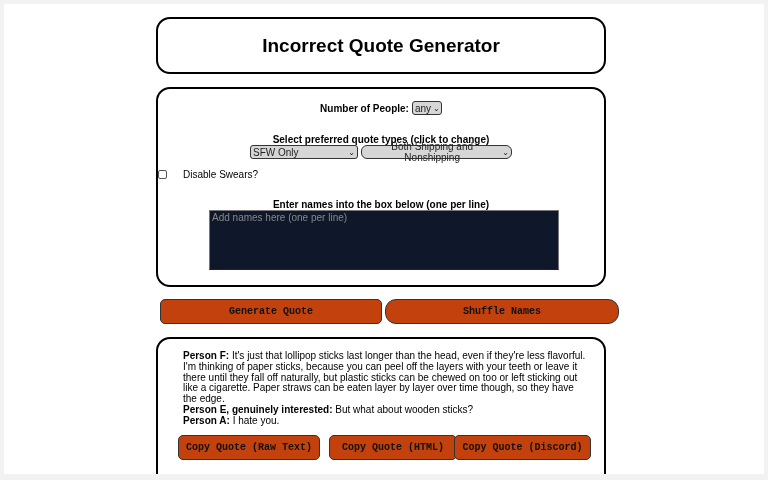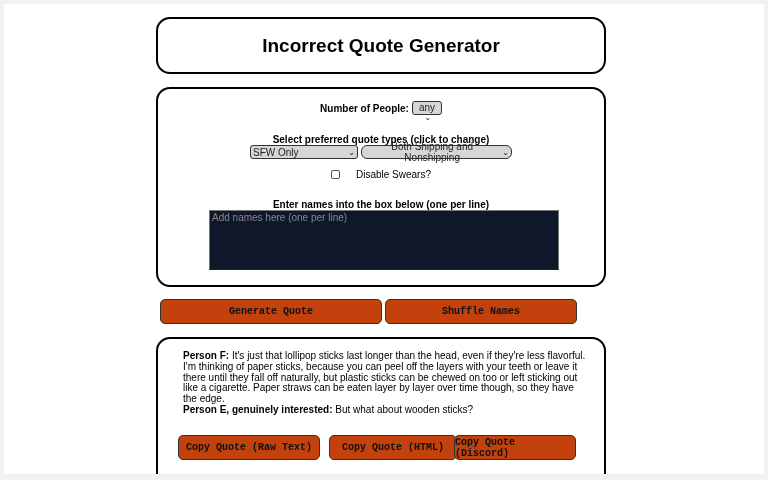--- a/index.html
+++ b/index.html
@@ -23,47 +23,47 @@
     .title-box h1 { margin: 0; font-size: 19px; font-weight: bold; }
     .settings-box { top: 83px; height: 200px; text-align: center; font-size: 10px; padding-left: 15px; }
     .label-b { font-weight: bold; }
     .row-people { position: absolute; top: 12px; left: 0; right: 0; display: flex; justify-content: center; align-items: center; gap: 3px; }
     .sel {
       display: inline-flex; align-items: center; justify-content: space-between;
       background: #d6d6d6; border: 1px solid #333; border-radius: 3px;
       font-size: 10px; height: 12px; padding: 0 2px; box-sizing: border-box; color:#222;
     }
     .sel .chev { font-size: 8px; margin-left: 2px; }
-    .sel-any { width: 30px; height: 14px; flex-direction: column; }
+    .sel-any { width: 30px; height: 14px; }
     .types-label { position: absolute; top: 45px; left: 0; right: 0; }
     .row-types { position: absolute; top: 56px; left: 0; right: 0; display: flex; justify-content: center; gap: 3px; }
     .sel-sfw { width: 108px; height: 14px; }
     .sel-ship { width: 151px; height: 14px; border-radius: 6px; }
-    .row-swear { position: absolute; top: 80px; left: 0; right: 0; display: flex; justify-content: center; align-items: center; gap: 16px; }
+    .row-swear { position: absolute; top: 80px; left: 0; right: 0; display: flex; justify-content: flex-start; align-items: center; gap: 16px; }
     .cb { width: 7px; height: 7px; border: 1px solid #555; border-radius: 2px; display: inline-block; }
     .names-label { position: absolute; top: 110px; left: 0; right: 0; }
     .names-area {
       position: absolute; top: 121px; left: 51px; width: 350px; height: 60px;
       border: 1px solid #777; border-bottom: 1px solid #222; box-sizing: border-box;
       text-align: left; color: #888; font-size: 10px; padding: 1px 2px;
       font-family: "Liberation Sans", sans-serif; resize: both; background:#0f172a;
     }
     .btn {
       position: absolute; background: #c2410c; border: 1px solid #333; border-radius: 5px;
       font-size: 10px; font-weight: bold; display: flex; align-items: center; justify-content: center;
       box-sizing: border-box; color: #111; cursor: pointer; font-family: Liberation Mono, monospace;
     }
     .btn-gen { left: 156px; top: 295px; width: 222px; height: 25px; }
-    .btn-shuf { left: 381px; top: 295px; width: 192px; height: 25px; }
+    .btn-shuf { left: 381px; top: 295px; width: 234px; height: 25px; border-radius: 11px; }
     .quote-box { top: 333px; height: 150px; }
     .quote-text { position: absolute; left: 25px; top: 12px; width: 405px; font-size: 10px; line-height: 10.8px; }
     .quote-text b { font-weight: bold; }
     .btn-raw { left: 174px; top: 431px; width: 142px; height: 25px; }
     .btn-html { left: 325px; top: 431px; width: 128px; height: 25px; }
-    .btn-disc { left: 450px; top: 431px; width: 122px; height: 25px; }
+    .btn-disc { left: 450px; top: 431px; width: 137px; height: 25px; }
   </style>
 </head>
 <body>
 
 <div class="page">
 
   <div class="box title-box">
     <h1>Incorrect Quote Generator</h1>
   </div>
 
@@ -99,20 +99,21 @@
     </div>
   </div>
 
   <div class="btn btn-gen">Generate Quote</div>
   <div class="btn btn-shuf">Shuffle Names</div>
 
   <div class="box quote-box">
     <div class="quote-text">
       <div><b>Person F:</b><span> It's just that lollipop sticks last longer than the head, even if they're less flavorful. I'm thinking of paper sticks, because you can peel off the layers with your teeth or leave it there until they fall off naturally, but plastic sticks can be chewed on too or left sticking out like a cigarette. Paper straws can be eaten layer by layer over time though, so they have the edge.</span></div>
       <div><b>Person E, genuinely interested:</b><span> But what about wooden sticks?</span></div>
+      <div><b>Person A:</b><span> I hate you.</span></div>
     </div>
   </div>
 
   <div class="btn btn-raw">Copy Quote (Raw Text)</div>
   <div class="btn btn-html">Copy Quote (HTML)</div>
   <div class="btn btn-disc">Copy Quote (Discord)</div>
 
 </div>
 
 </body></html>

